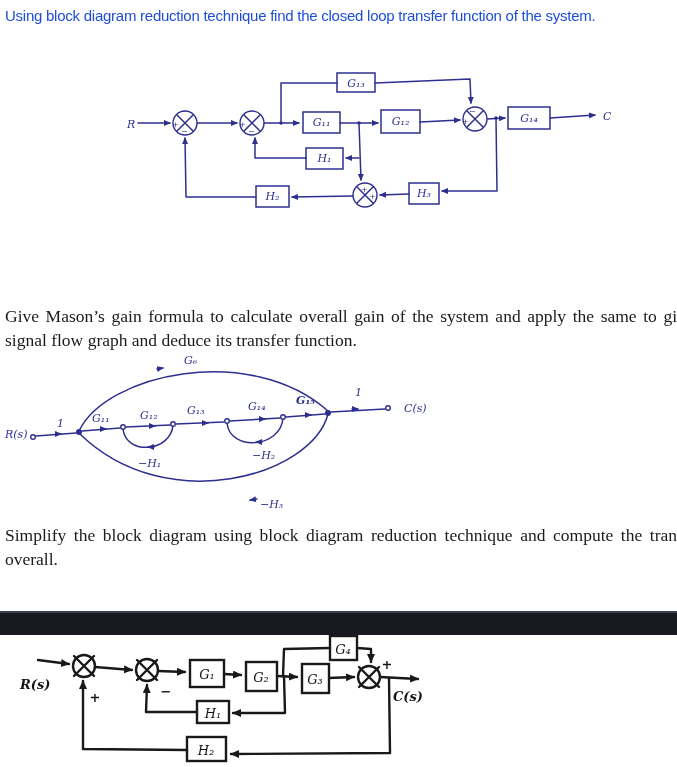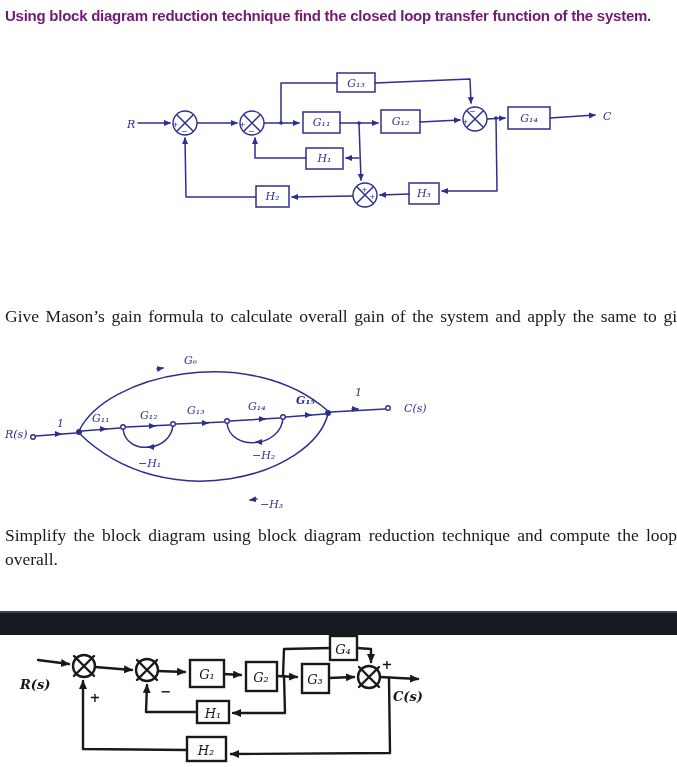--- a/index.html
+++ b/index.html
@@ -1,21 +1,21 @@
 <!DOCTYPE html>
 <html><head>
 <meta charset="utf-8">
 <style>
   html,body{margin:0;padding:0;background:#ffffff;}
   #page{position:relative;width:677px;height:767px;background:#ffffff;overflow:hidden;
         font-family:"Liberation Serif",serif;}
   .q{position:absolute;color:#1c1c1c;}
   #q1{left:5px;top:7px;width:660px;
-      font-family:"Liberation Sans",sans-serif;font-size:15px;font-weight:700;
-      letter-spacing:-0.25px;color:#701a75;}
+      font-family:"Liberation Sans",sans-serif;font-size:15px;font-weight:400;
+      letter-spacing:-0.25px;color:#1d4ed8;}
   #q2,#q3{left:5px;width:672px;font-size:17.5px;line-height:24px;color:#1a1a1a;}
   #q2{top:304px;} #q3{top:523px;}
   .jline{text-align:justify;text-align-last:justify;white-space:nowrap;overflow:hidden;}
   svg{position:absolute;left:0;top:0;}
   .wb{stroke:#2d2f8f;stroke-width:1.5;fill:none;stroke-linecap:round;stroke-linejoin:round;}
   .bb{fill:none;stroke:#2d2f8f;stroke-width:1.5;}
   .nb{fill:#ffffff;stroke:#2d2f8f;stroke-width:1.4;}
   .db{fill:#2d2f8f;stroke:none;}
   .tb{fill:#2d2f8f;font-family:"DejaVu Serif",serif;font-style:italic;font-size:11px;}
   .ts{fill:#2d2f8f;font-family:"DejaVu Serif",serif;font-size:8px;}
@@ -25,24 +25,25 @@
 </style>
 </head>
 <body>
 
 <div id="page">
 
   <div id="q1" class="q">Using block diagram reduction technique find the closed loop transfer function of the system.</div>
 
   <div id="q2" class="q">
     <div class="jline">Give Mason’s gain formula to calculate overall gain of the system and apply the same to gi</div>
+    <div>signal flow graph and deduce its transfer function.</div>
   </div>
 
   <div id="q3" class="q">
-    <div class="jline">Simplify the block diagram using block diagram reduction technique and compute the loop</div>
+    <div class="jline">Simplify the block diagram using block diagram reduction technique and compute the tran</div>
     <div>overall.</div>
   </div>
 
   <svg width="677" height="767" viewBox="0 0 677 767">
     <defs>
       <marker id="ab" markerUnits="userSpaceOnUse" markerWidth="9" markerHeight="8" refX="6" refY="3" orient="auto">
         <path d="M0,0 L7,3 L0,6 Z" fill="#2d2f8f"></path>
       </marker>
       <marker id="ak" markerUnits="userSpaceOnUse" markerWidth="12" markerHeight="10" refX="8" refY="4" orient="auto">
         <path d="M0,0 L9,4 L0,8 Z" fill="#191919"></path>

